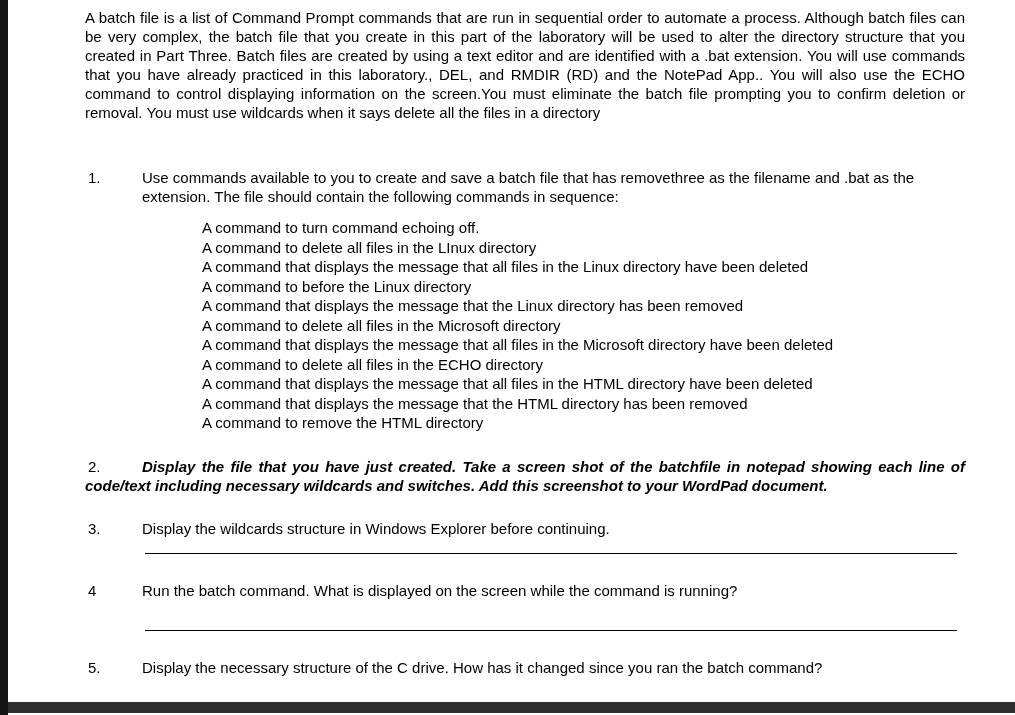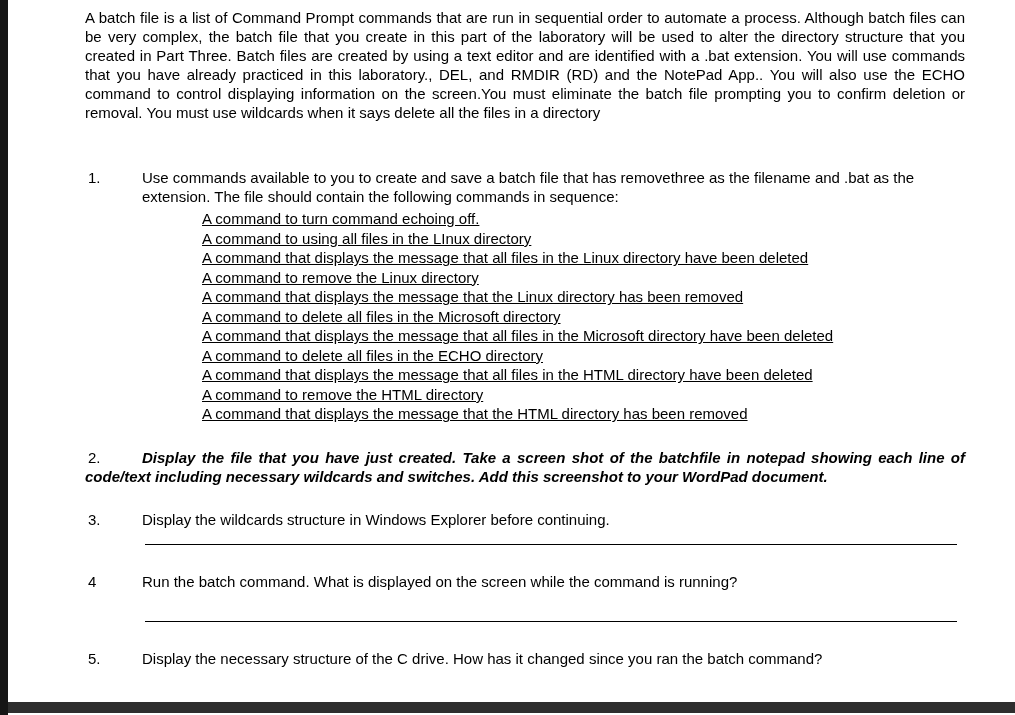--- a/index.html
+++ b/index.html
@@ -48,21 +48,21 @@
   }
   .num {
     flex: 0 0 57px;
     padding-left: 3px;
     box-sizing: border-box;
   }
   .txt {
     flex: 1 1 auto;
   }
   .item1 { margin-bottom: 24px; }
-  .sublist { margin-left: 60px; margin-top: 3px; text-decoration: underline; }
+  .sublist { margin-left: 60px; margin-top: 12px; }
   .subitem { line-height: 1.3; }
   .item2 {
     margin: 0 0 24px 0;
     text-align: justify;
   }
   .item2 .num-inline {
     display: inline-block;
     width: 57px;
     padding-left: 3px;
     box-sizing: border-box;
@@ -91,30 +91,30 @@
   <div class="content">
 
     <p class="intro">A batch file is a list of Command Prompt commands that are run in sequential order to automate a process.  Although batch files can be very complex, the batch file that you create in this part of the laboratory will be used to alter the directory structure that you created in Part Three.  Batch files are created by using a text editor and are identified with a .bat extension.  You will use commands that you have already practiced in this laboratory., DEL, and RMDIR (RD) and the NotePad App.. You will also use the ECHO command to control displaying information on the screen.You must eliminate the batch file prompting you to confirm deletion or removal. You must use wildcards when it says delete all the files in a directory</p>
 
     <div class="row item1">
       <span class="num">1.</span>
       <div class="txt">
         <span>Use commands available to you to create and save a batch file that has removethree as the filename and .bat as the extension. The file should contain the following commands in sequence:</span>
         <div class="sublist">
           <div class="subitem">A command to turn command echoing off.</div>
-          <div class="subitem">A command to using all files in the LInux directory</div>
+          <div class="subitem">A command to delete all files in the LInux directory</div>
           <div class="subitem">A command that displays the message that all files in the Linux directory have been deleted</div>
-          <div class="subitem">A command to remove the Linux directory</div>
+          <div class="subitem">A command to before the Linux directory</div>
           <div class="subitem">A command that displays the message that the Linux directory has been removed</div>
           <div class="subitem">A command to delete all files in the Microsoft directory</div>
           <div class="subitem">A command that displays the message that all files in the Microsoft directory have been deleted</div>
           <div class="subitem">A command to delete all files in the ECHO directory</div>
           <div class="subitem">A command that displays the message that all files in the HTML directory have been deleted</div>
+          <div class="subitem">A command that displays the message that the HTML directory has been removed</div>
           <div class="subitem">A command to remove the HTML directory</div>
-          <div class="subitem">A command that displays the message that the HTML directory has been removed</div>
         </div>
       </div>
     </div>
 
     <p class="item2">
       <span class="num-inline">2.</span><span class="bold">Display the file that you have just created. Take a screen shot of the batchfile in notepad showing each line of code/text including necessary wildcards and switches. Add this screenshot to your WordPad document.</span>
     </p>
 
     <div class="row item3">
       <span class="num">3.</span>

